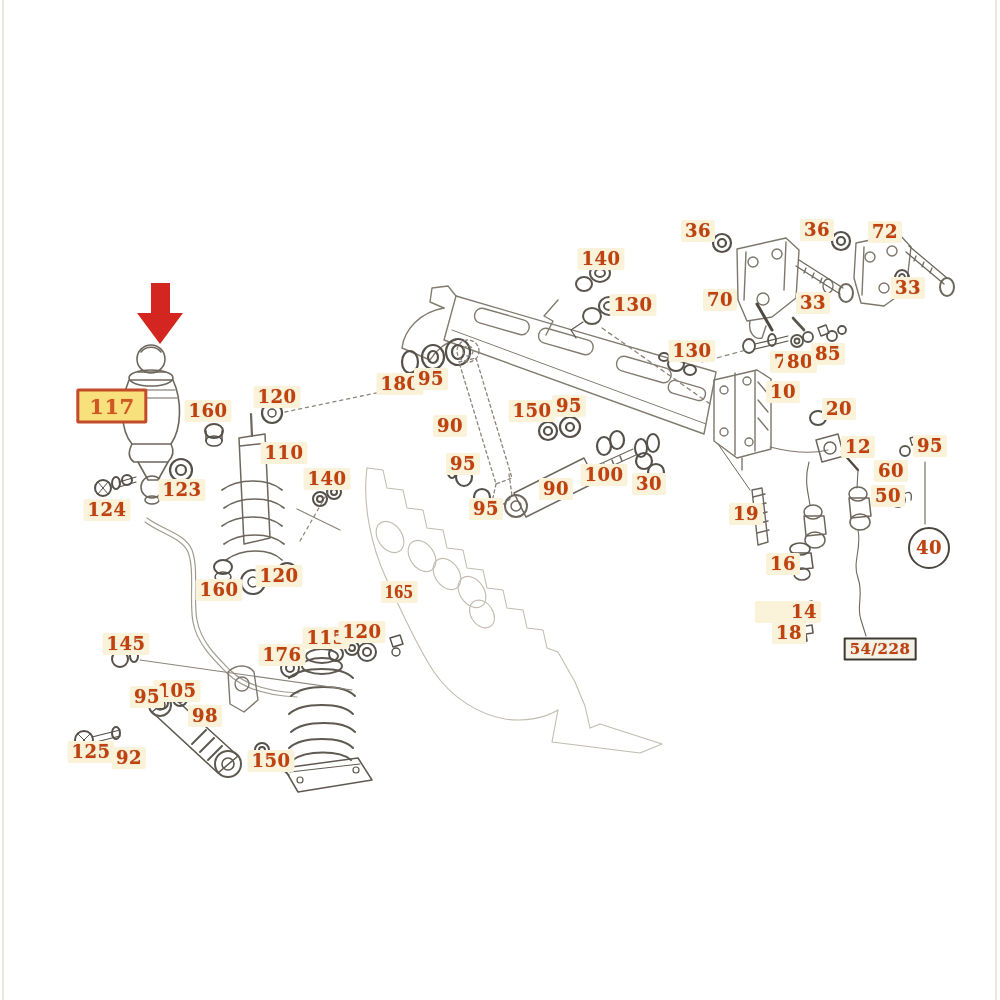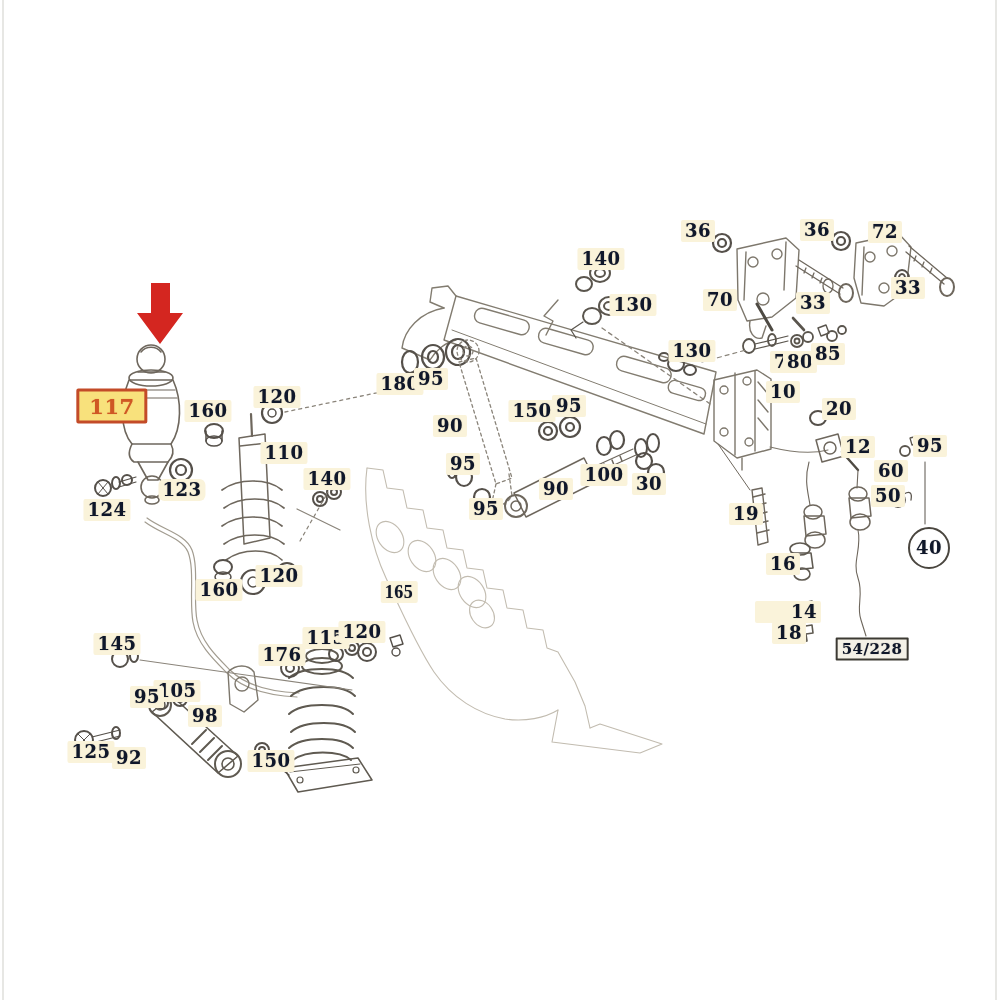--- a/index.html
+++ b/index.html
@@ -2,38 +2,38 @@
 <html style="--hl-bg: #f8e17c; --hl-border: #c34b28; --hl-text: #cf5724;"><head>
 <meta charset="utf-8">
 <style>
   html,body{margin:0;padding:0;background:#ffffff;}
   #stage{position:relative;width:1000px;height:1000px;background:#fff;overflow:hidden;
          font-family:"DejaVu Serif", serif;}
   #diagram{position:absolute;inset:0;filter:blur(.35px);}
   #labels-layer{position:absolute;inset:0;}
   .part-label{
     position:absolute;transform:translate(-50%,-50%);
-    font-weight:bold;font-size:18px;line-height:1;color:#0f172a;
+    font-weight:bold;font-size:18px;line-height:1;color:#c2410c;
     background:#faf3da;padding:2px 4px;border-radius:2px;
     letter-spacing:.5px;white-space:nowrap;
     text-shadow:0 0 1px rgba(70,62,50,.45);
   }
   .part-label.highlight{
     font-size:21px;color:var(--hl-text,#cf5724);background:var(--hl-bg,#f8e17c);
     border:3px solid var(--hl-border,#c34b28);border-radius:2px;padding:4px 10px;
     text-shadow:0 0 1px rgba(200,80,30,.6);
   }
   .part-label.circle{
     width:38px;height:38px;padding:0;border-radius:50%;
     border:2.5px solid #4a463f;background:transparent;
     display:flex;align-items:center;justify-content:center;font-size:18px;
   }
   .part-label.boxed{
     border:2.5px solid #3c3a33;background:#f4f1e7;border-radius:1px;
-    font-size:15px;padding:2px 4px;
+    font-size:15px;padding:2px 4px;margin-left:8px;
   }
 </style>
 </head>
 <body>
 
 <div id="stage">
 
   <svg id="diagram" width="1000" height="1000" viewBox="0 0 1000 1000" fill="none" stroke-linecap="round" stroke-linejoin="round">
 
     <g stroke="#e7e7e4" stroke-width="2">
@@ -386,26 +386,26 @@
       <div class="part-label" style="left: 858px; top: 447px;">12</div>
       <div class="part-label" style="left: 930px; top: 446px;">95</div>
       <div class="part-label" style="left: 891px; top: 471px;">60</div>
       <div class="part-label" style="left: 888px; top: 496px;">50</div>
       <div class="part-label circle" style="left: 929px; top: 548px;">40</div>
       <div class="part-label" style="left: 746px; top: 514px;">19</div>
       <div class="part-label" style="left: 783px; top: 564px;">16</div>
       <div class="part-label" style="left: 788px; top: 612px; padding-left: 36px;">14</div>
       <div class="part-label" style="left: 789px; top: 633px;">18</div>
       <div class="part-label boxed" style="left: 872px; top: 649px;">54/228</div>
-      <div class="part-label" style="left: 182px; top: 490px; border-radius: 6px;">123</div>
+      <div class="part-label" style="left: 182px; top: 490px;">123</div>
       <div class="part-label" style="left: 107px; top: 510px;">124</div>
       <div class="part-label" style="left: 327px; top: 479px;">140</div>
       <div class="part-label" style="left: 279px; top: 576px;">120</div>
       <div class="part-label" style="left: 219px; top: 590px;">160</div>
-      <div class="part-label" style="left: 117px; top: 644px; text-align: right;">145</div>
+      <div class="part-label" style="left: 126px; top: 644px; text-align: right;">145</div>
       <div class="part-label" style="left: 282px; top: 655px;">176</div>
       <div class="part-label" style="left: 326px; top: 638px;">115</div>
       <div class="part-label" style="left: 362px; top: 632px;">120</div>
       <div class="part-label" style="left: 399px; top: 592px; font-family: Liberation Serif, serif;">165</div>
       <div class="part-label" style="left: 177px; top: 691px;">105</div>
       <div class="part-label" style="left: 147px; top: 697px;">95</div>
       <div class="part-label" style="left: 205px; top: 716px;">98</div>
       <div class="part-label" style="left: 91px; top: 752px;">125</div>
       <div class="part-label" style="left: 129px; top: 758px;">92</div>
       <div class="part-label" style="left: 271px; top: 761px;">150</div>

